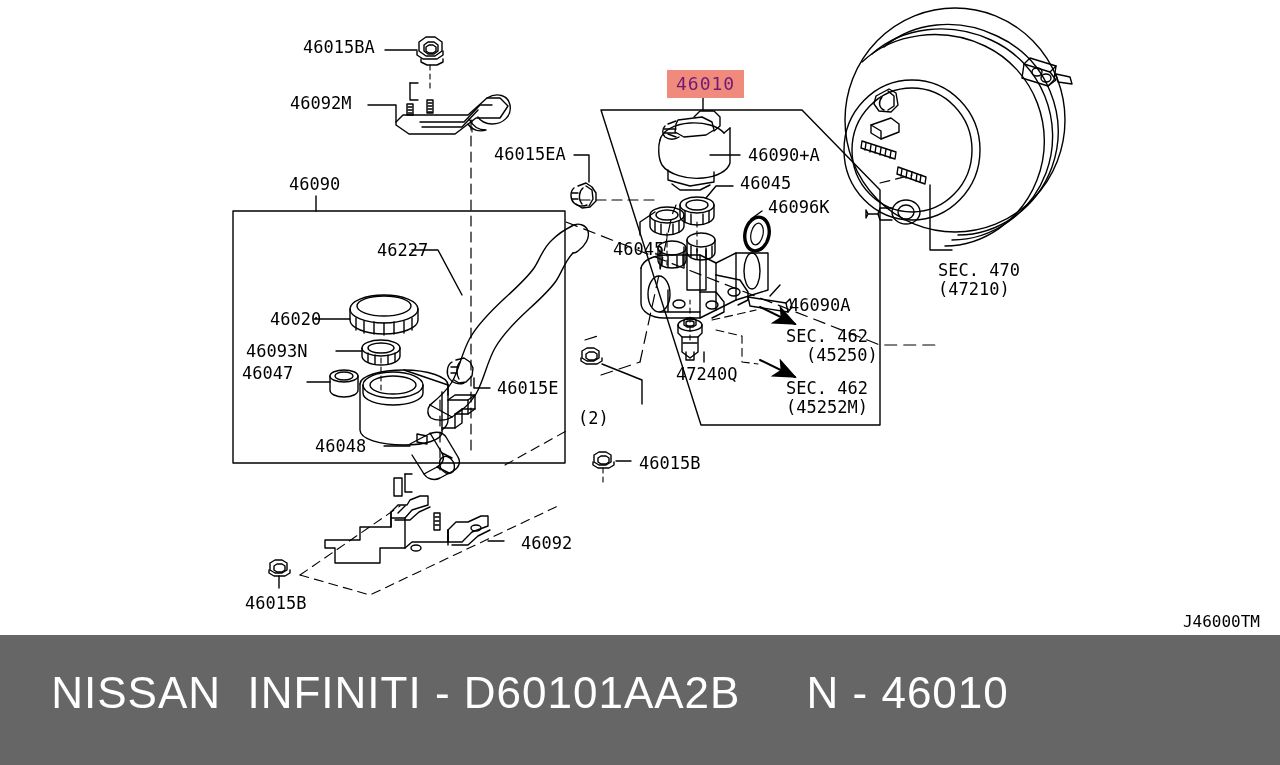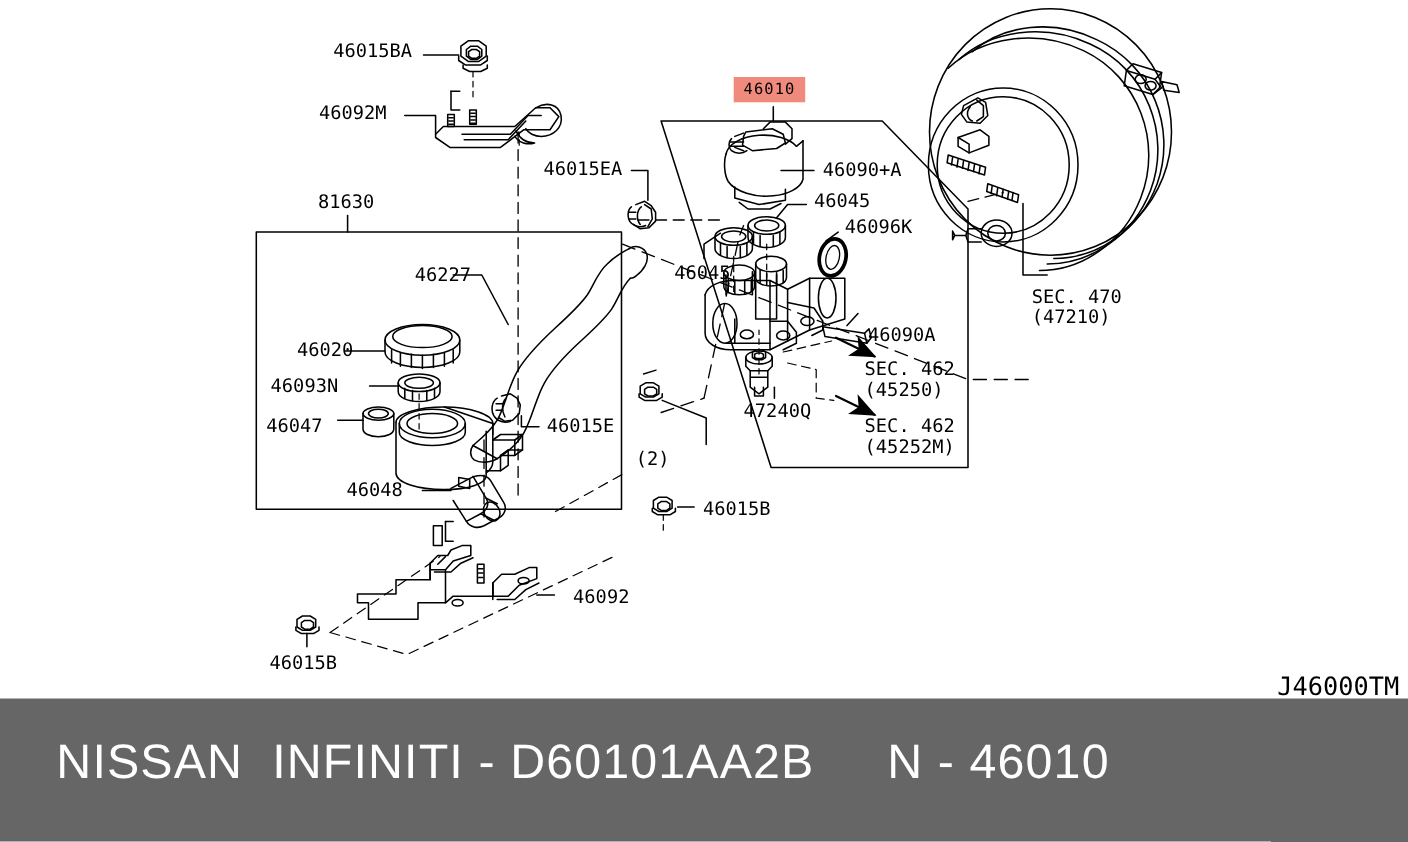--- a/index.html
+++ b/index.html
@@ -22,23 +22,23 @@
     font-size:17px;
     color:#000;
     white-space:pre;
     letter-spacing:0px;
     line-height:19px;
   }
 
   .hl-box{
     position:absolute;
     background:#f08a7d;
-    color:#000000;
+    color:#701a75;
     font-family:"DejaVu Sans Mono", monospace;
-    font-size:14px;
+    font-size:18px;
     padding:3px 9px 4px 9px;
     letter-spacing:1px;
   }
 
   .footer{
     position:absolute;
     left:0;top:635px;width:1280px;height:130px;
     background:#666666;
   }
   .footer-text{
@@ -48,23 +48,23 @@
     text-align:center;
     color:#ffffff;
     font-family:"Liberation Sans", sans-serif;
     font-size:44px;
     letter-spacing:1px;
     transform:translateY(-50%);
     white-space:pre;
   }
   .drawcode{
     position:absolute;
-    right:8px;top:612px;
+    right:20px;top:612px;
     font-family:"DejaVu Sans Mono", monospace;
-    font-size:23px;
+    font-size:16px;
     color:#000;
     letter-spacing:0px;
   }
   .ncirc{
     display:inline-block;
     width:17px;height:17px;
     border:1.4px solid #000;
     border-radius:50%;
     text-align:center;
     line-height:16px;
@@ -397,41 +397,41 @@
       </g>
 
     </g>
   </svg>
 
   <div class="hl-box" style="left:667px;top:70px;">46010</div>
 
   <div class="lbl" style="left:303px;top:38px;">46015BA</div>
   <div class="lbl" style="left:290px;top:94px;text-align:right;">46092M</div>
   <div class="lbl" style="left:494px;top:145px;">46015EA</div>
-  <div class="lbl" style="left:289px;top:175px;">81630</div>
+  <div class="lbl" style="left:289px;top:175px;">46090</div>
   <div class="lbl" style="left:377px;top:241px;">46227</div>
   <div class="lbl" style="left:270px;top:310px;">46020</div>
   <div class="lbl" style="left:246px;top:342px;">46093N</div>
-  <div class="lbl" style="left:242px;top:379px;">46047</div>
+  <div class="lbl" style="left:242px;top:364px;">46047</div>
   <div class="lbl" style="left:497px;top:379px;">46015E</div>
   <div class="lbl" style="left:315px;top:437px;">46048</div>
 
   <div class="lbl" style="left:748px;top:146px;">46090+A</div>
   <div class="lbl" style="left:740px;top:174px;">46045</div>
   <div class="lbl" style="left:768px;top:198px;">46096K</div>
   <div class="lbl" style="left:613px;top:240px;">46045</div>
   <div class="lbl" style="left:789px;top:275px;margin-top:21px;">46090A</div>
   <div class="lbl" style="left:676px;top:365px;">47240Q</div>
   <div class="lbl" style="left:639px;top:454px;">46015B</div>
   <div class="lbl" style="left:521px;top:534px;">46092</div>
   <div class="lbl" style="left:245px;top:594px;">46015B</div>
 
   <div style="position:absolute;left:786px;top:327px;">
     <div class="lbl" style="position:static;">SEC. 462</div>
-    <div class="lbl" style="position:static;">(45250)</div>
+    <div class="lbl" style="position:static;margin-left:20px;">(45250)</div>
   </div>
 
   <div style="position:absolute;left:786px;top:379px;">
     <div class="lbl" style="position:static;">SEC. 462</div>
     <div class="lbl" style="position:static;">(45252M)</div>
   </div>
 
   <div style="position:absolute;left:938px;top:261px;">
     <div class="lbl" style="position:static;">SEC. 470</div>
     <div class="lbl" style="position:static;">(47210)</div>

